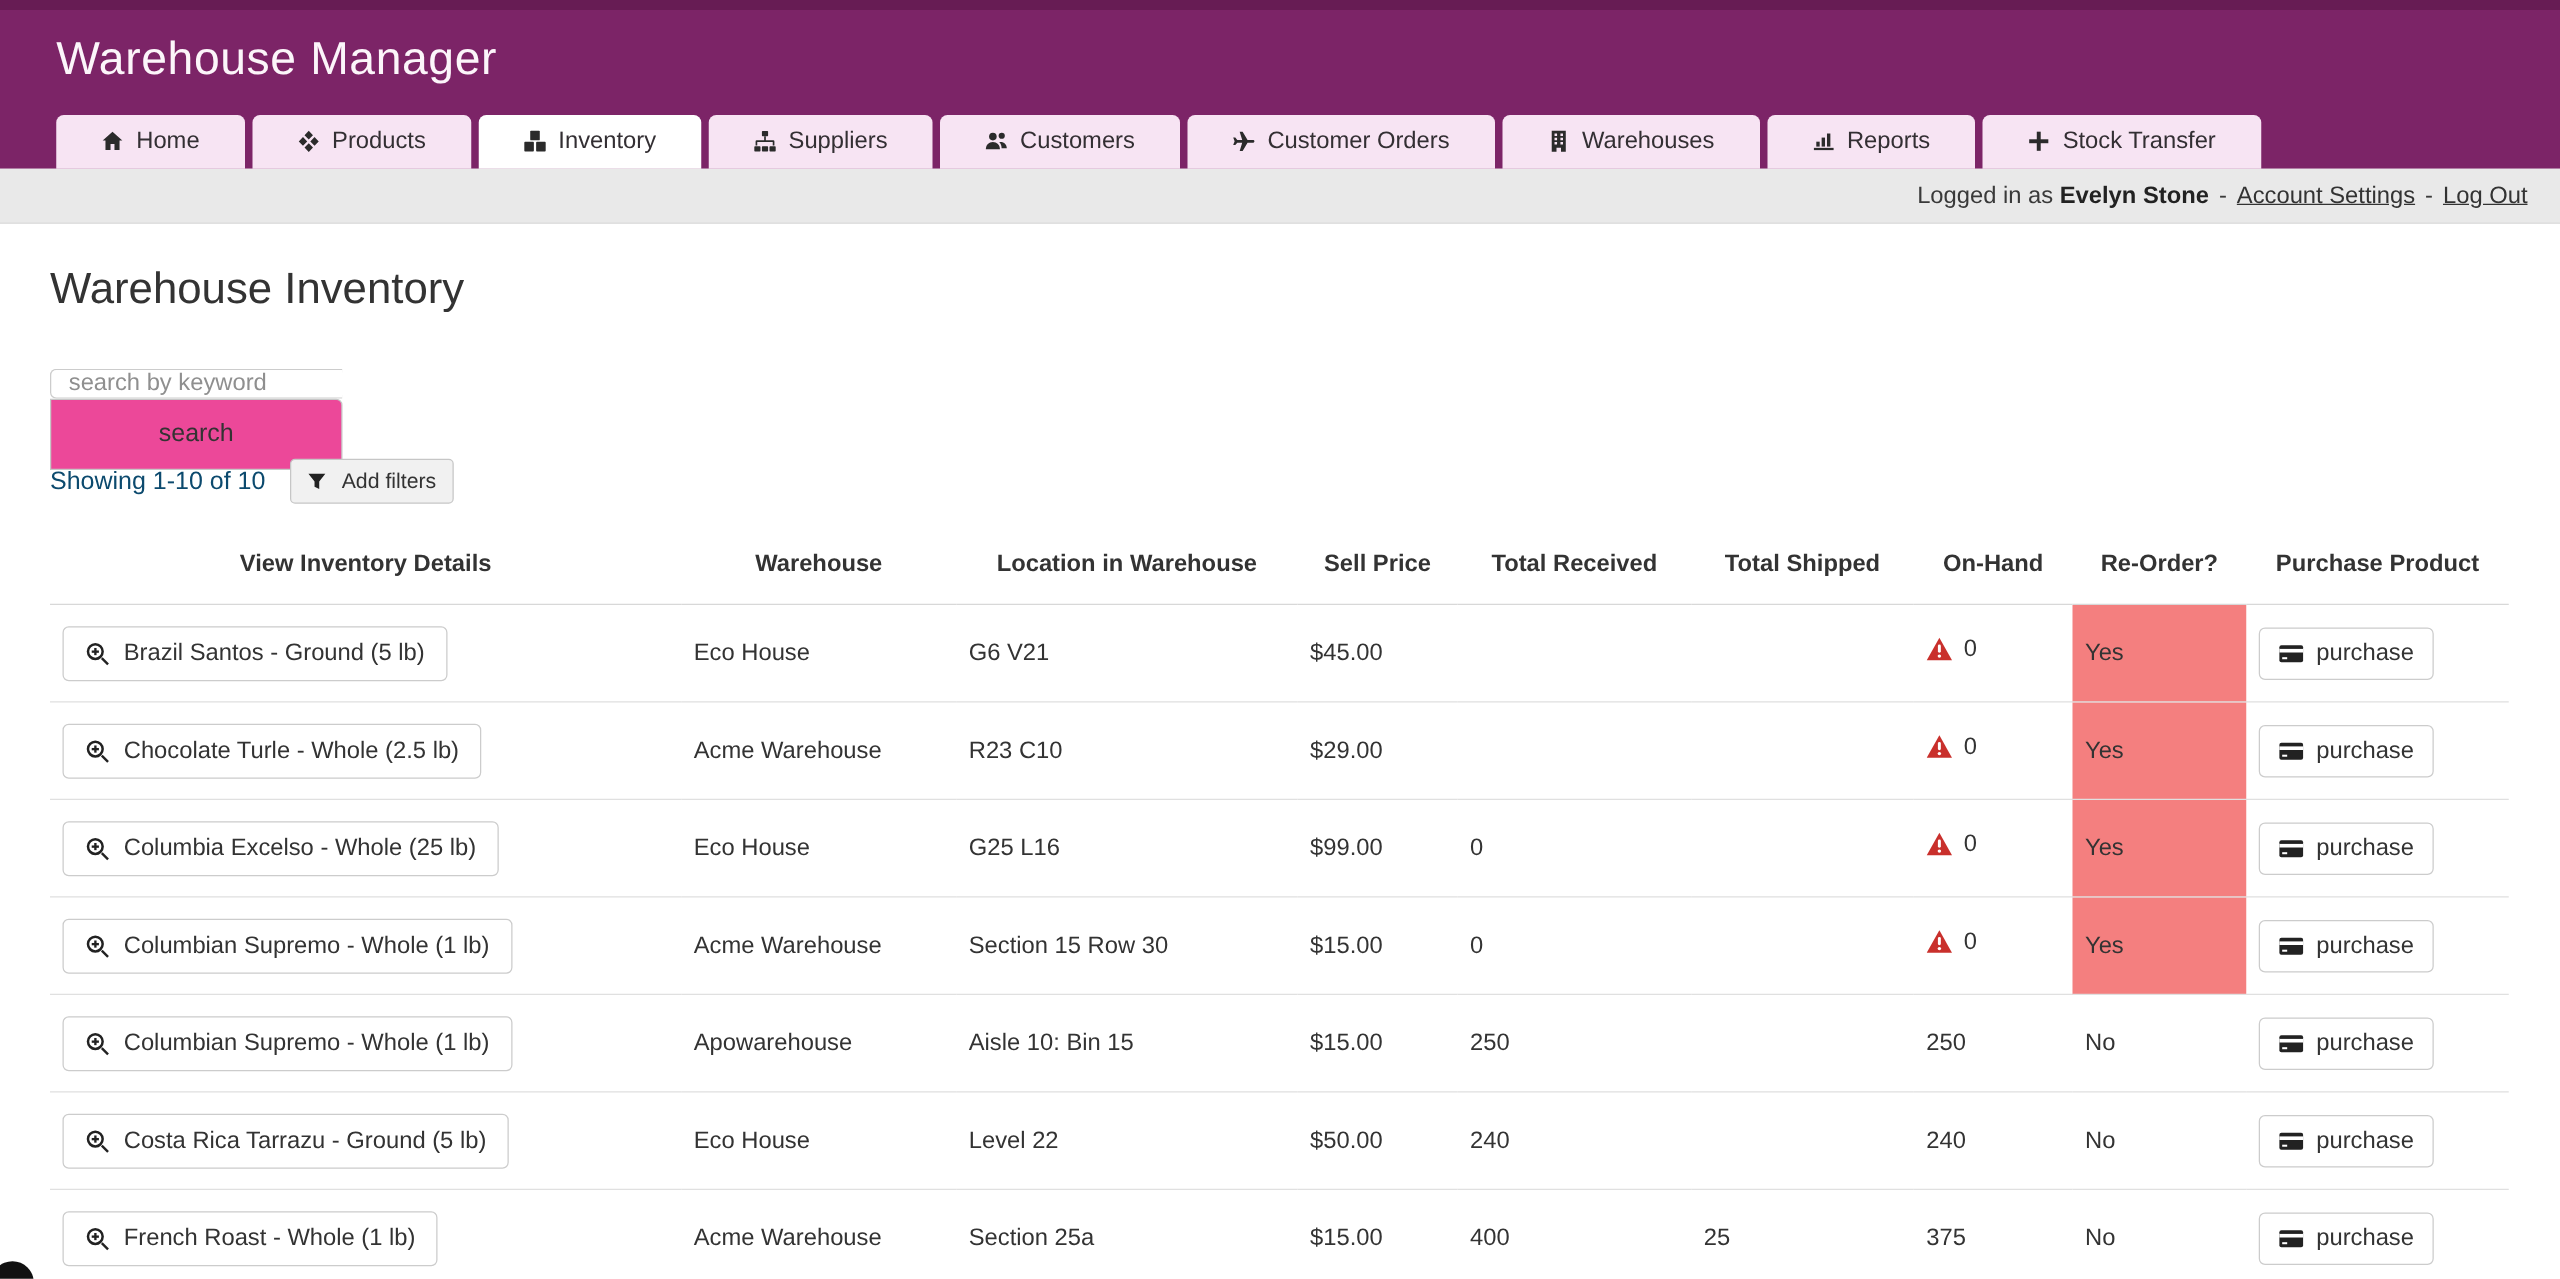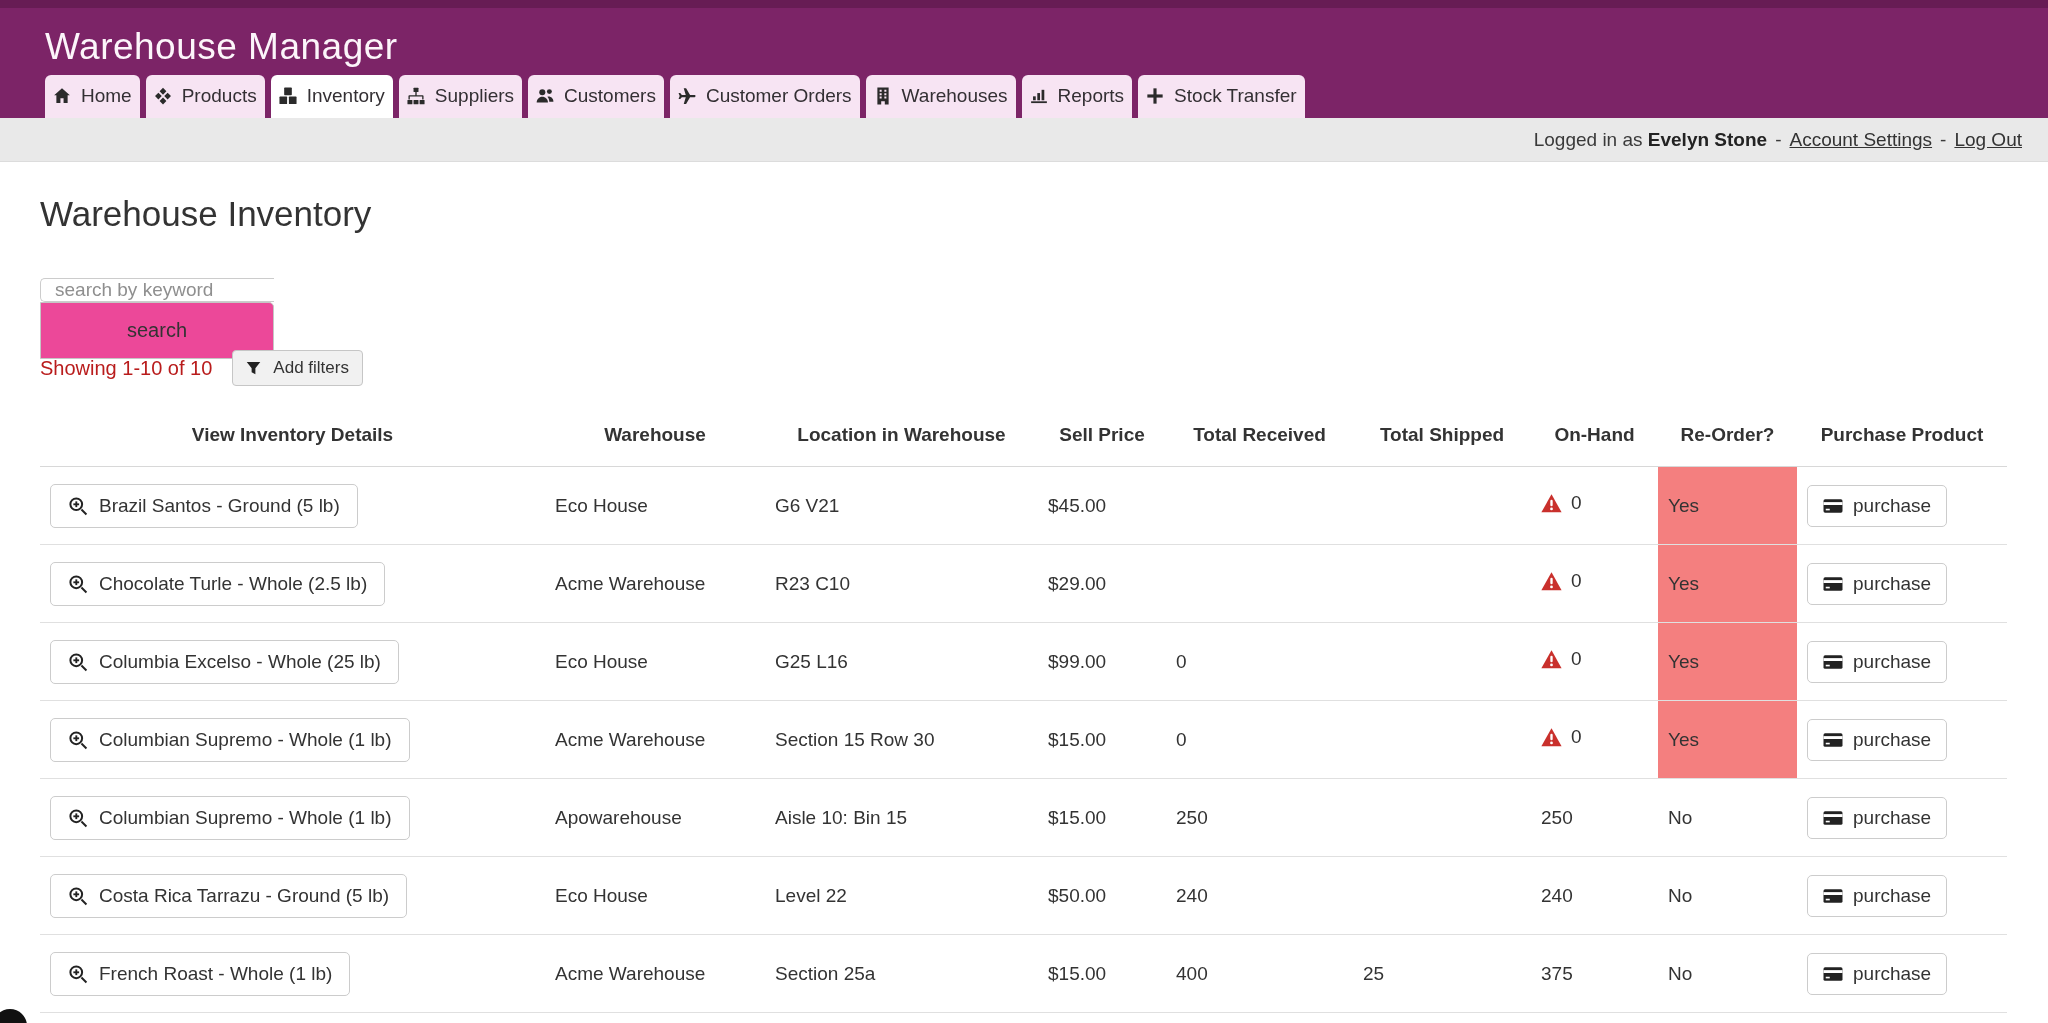--- a/index.html
+++ b/index.html
@@ -11,25 +11,25 @@
     --border:#e0e0e0;
     --btn-border:#cccccc;
     --red-cell:#f47f7f;
     --warning-red:#c9302c;
   }
   *{box-sizing:border-box;}
   html,body{margin:0;padding:0;width:2048px;height:1023px;overflow:hidden;}
   body{font-family:"Liberation Sans","DejaVu Sans",sans-serif;color:var(--text);background:#ffffff;position:relative;}
 
   .top-strip{height:8px;background:var(--brand-dark);}
-  .app-header{background:var(--brand);height:110px;padding:18px 0 0 45px;display:flex;flex-direction:column;justify-content:space-between;}
+  .app-header{background:var(--brand);height:127px;padding:18px 0 0 45px;display:flex;flex-direction:column;justify-content:space-between;}
   .app-title{font-size:37px;font-weight:400;color:#fcf5fa;letter-spacing:.5px;margin:0;}
   .nav-tabs{display:flex;align-items:flex-end;margin-left:-6px;}
   .tab{display:inline-flex;align-items:center;gap:10px;background:var(--tab-pink);color:#332f33;
-       font-size:19px;padding:10px 8px 11px;border-radius:6px 6px 0 0;margin-left:6px;cursor:pointer;white-space:nowrap;}
+       font-size:19px;padding:10px 36px 11px;border-radius:6px 6px 0 0;margin-left:6px;cursor:pointer;white-space:nowrap;}
   .tab.active{background:#ffffff;}
   .tab .icon{display:inline-flex;font-size:18px;color:#2b2b2b;}
 
   .user-bar{background:var(--bar-gray);height:44px;display:flex;align-items:center;justify-content:flex-end;
             padding-right:26px;font-size:19px;color:#3a3a3a;border-bottom:1px solid #dcdcdc;}
   .user-bar b{color:#222;}
   .user-bar a{color:#333;text-decoration:underline;cursor:pointer;}
   .user-bar .sep{margin:0 8px;}
 
   .content{padding:0 40px;}
@@ -37,21 +37,21 @@
   .page-subtitle{font-size:20px;margin:0;color:#333;}
 
   .search-group{margin-top:32px;display:inline-flex;align-items:stretch;height:46px;flex-direction:column;}
   .search-input{width:234px;border:1px solid #ccc;border-right:none;border-radius:5px 0 0 5px;
                 padding:0 14px;font-size:19px;color:#333;outline:none;font-family:inherit;}
   .search-input::placeholder{color:#8f8f8f;}
   .search-button{border:1px solid #c6c6c6;background:#ec4899;border-radius:0 5px 5px 0;
                  font-size:20px;color:#333;padding:16px 22px;cursor:pointer;font-family:inherit;}
 
   .results-row{margin-top:26px;display:flex;align-items:center;gap:20px;}
-  .showing-text{font-size:20px;color:#b91c1c;}
+  .showing-text{font-size:20px;color:#0c4a6e;}
   .add-filters-button{display:inline-flex;align-items:center;gap:12px;background:#f1f1f1;border:1px solid #c6c6c6;
                       border-radius:4px;padding:7px 13px;font-size:17px;color:#333;cursor:pointer;font-family:inherit;}
   .add-filters-button .icon{font-size:15px;display:inline-flex;color:#222;}
 
   table.inventory{border-collapse:collapse;table-layout:fixed;width:1967px;margin-top:26px;font-size:19px;}
   col.c1{width:505px;}col.c2{width:220px;}col.c3{width:273px;}col.c4{width:128px;}col.c5{width:187px;}
   col.c6{width:178px;}col.c7{width:127px;}col.c8{width:139px;}col.c9{width:210px;}
   thead th{text-align:center;font-weight:700;color:#333;padding:12px 10px 20px;font-size:19px;}
   thead tr{border-bottom:1px solid #d8d8d8;}
   tbody tr{border-bottom:1px solid var(--border);}

